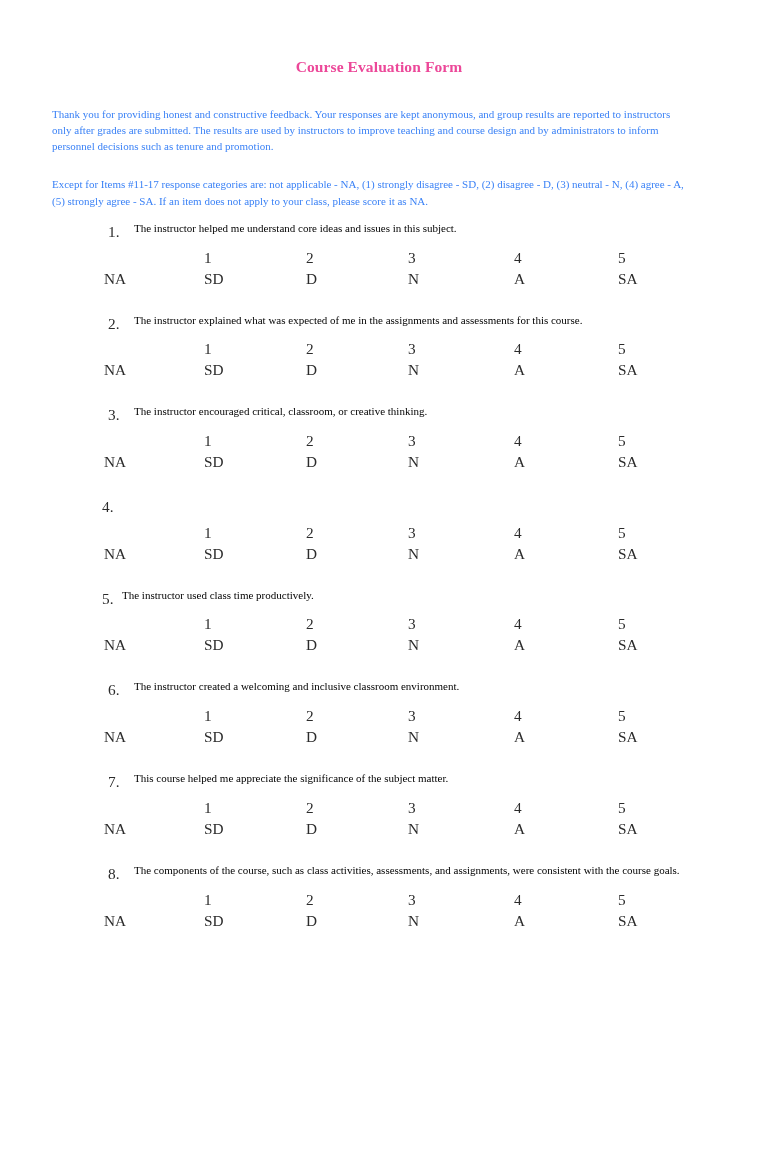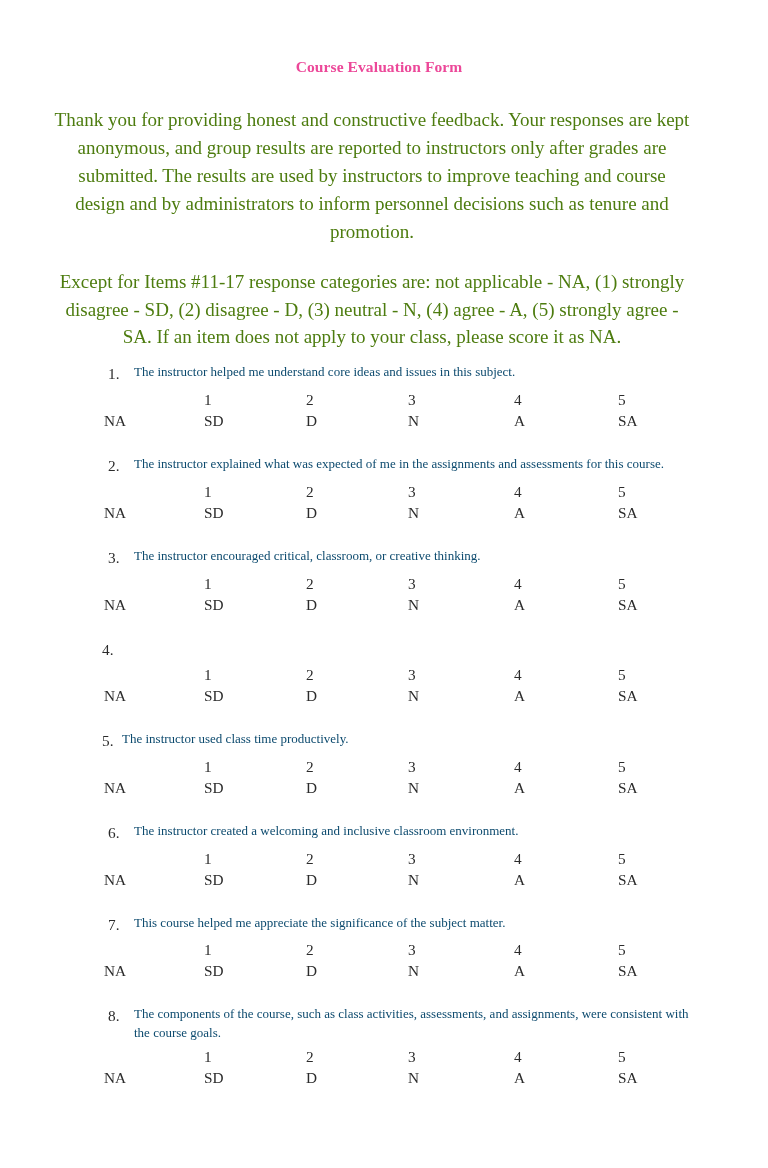--- a/index.html
+++ b/index.html
@@ -24,25 +24,25 @@
   }
   .doc-title {
     text-align: center;
     font-weight: bold;
     font-size: 15.5px;
     letter-spacing: 0.1px;
     margin: 0 0 30px 0;
     color: #ec4899;
   }
   .intro-para {
-    font-size: 19px;
+    font-size: 11px;
     line-height: 1.47;
     margin: 0 0 22px 0;
-    color: #4d7c0f;
-    text-align: center;
+    color: #3b82f6;
+    text-align: left;
     max-width: 640px;
   }
   .intro-para.second {
     margin-bottom: 12px;
   }
   .items {
     margin: 0;
     padding: 0;
     list-style: none;
   }
@@ -62,23 +62,23 @@
     line-height: 1.42;
     width: 26px;
     flex: 0 0 26px;
     color: #2b2b2b;
   }
   .item-num.tight {
     width: 20px;
     flex: 0 0 20px;
   }
   .item-text {
-    font-size: 13px;
+    font-size: 11px;
     line-height: 1.42;
-    color: #0c4a6e;
+    color: #000000;
     max-width: 600px;
   }
   .scale {
     margin-top: 4px;
     position: relative;
     height: 44px;
   }
   .scale-col {
     position: absolute;
     text-align: left;

